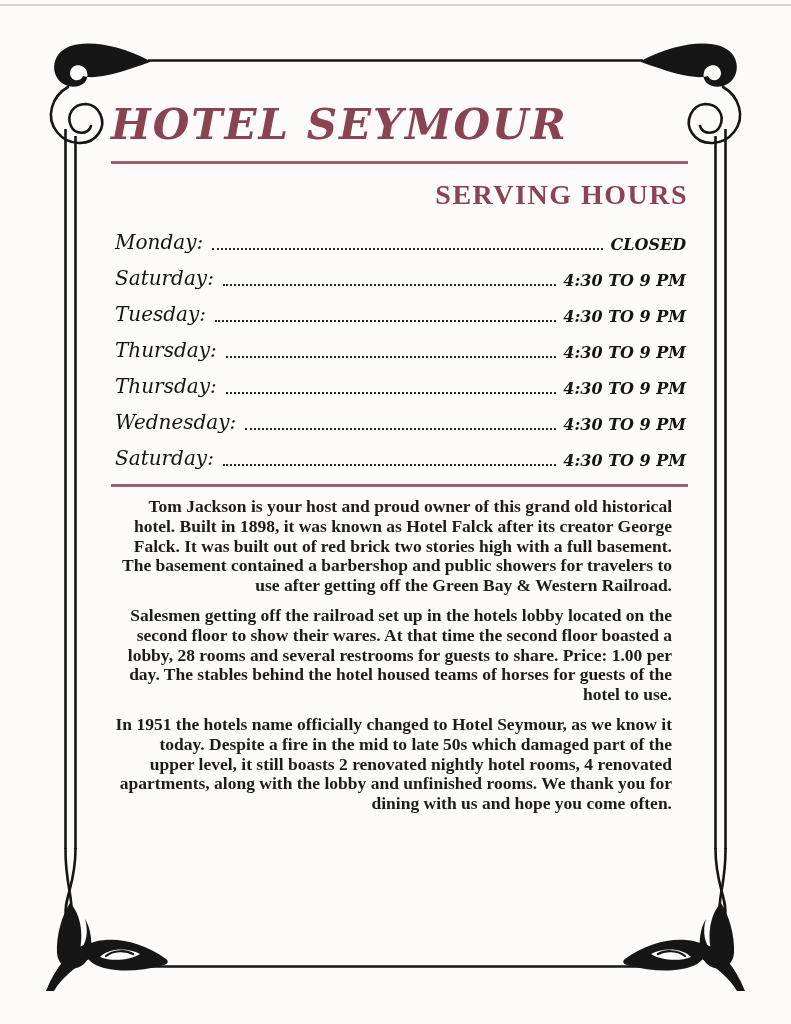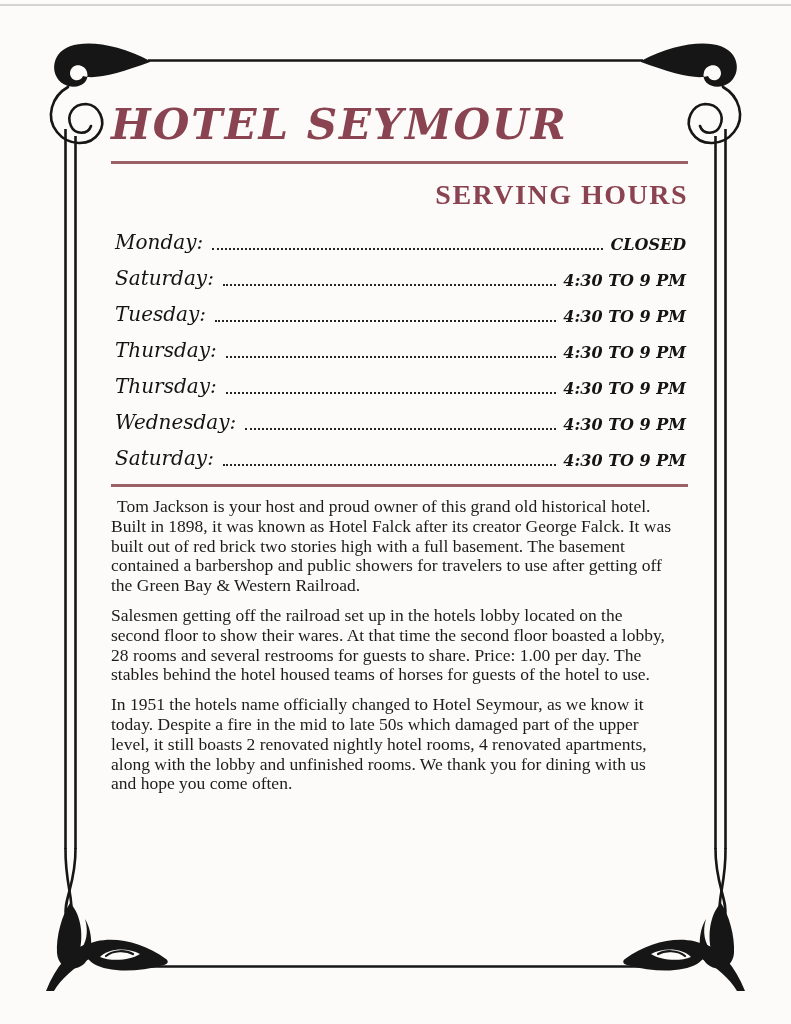--- a/index.html
+++ b/index.html
@@ -85,24 +85,24 @@
     font-weight:bold;
     line-height:1.16;
     letter-spacing:.5px;
     color:var(--maroon);
   }
   .rule2{margin-top:7px;}
   .paras{margin-top:10px;}
   .body-p{
     margin:0 16px 10px 0;
     font-size:17.5px;
-    font-weight:normal;
+    font-weight:bold;
     line-height:19.8px;
     color:var(--ink);
-    text-align:left;
+    text-align:right;
   }
   .body-p.indent{text-indent:6px;}
 </style>
 </head>
 <body>
 
 <div class="page">
 
   <div class="scan-edge-top"></div>
 

